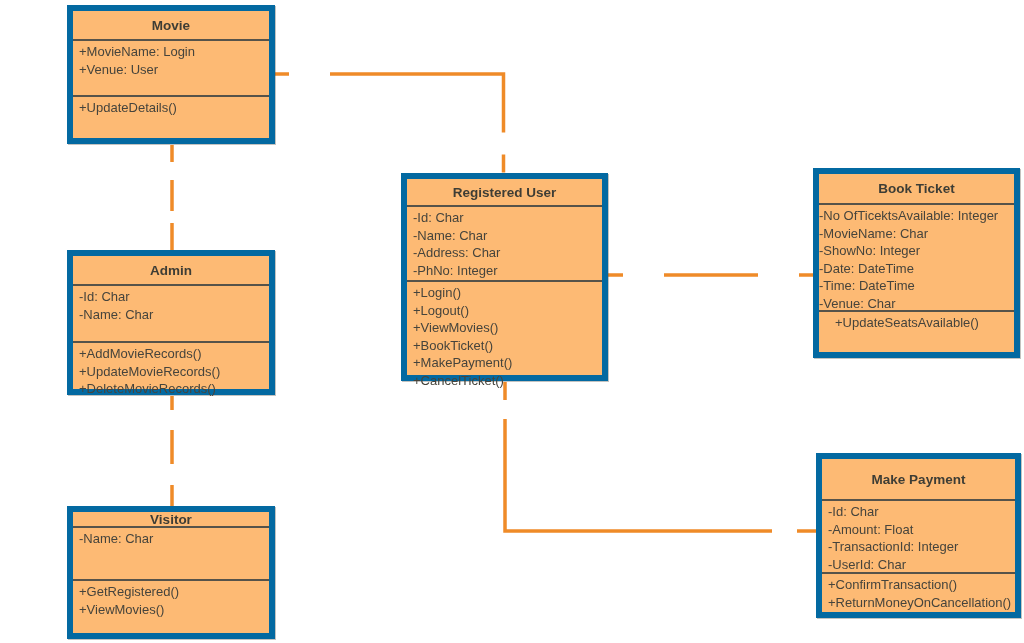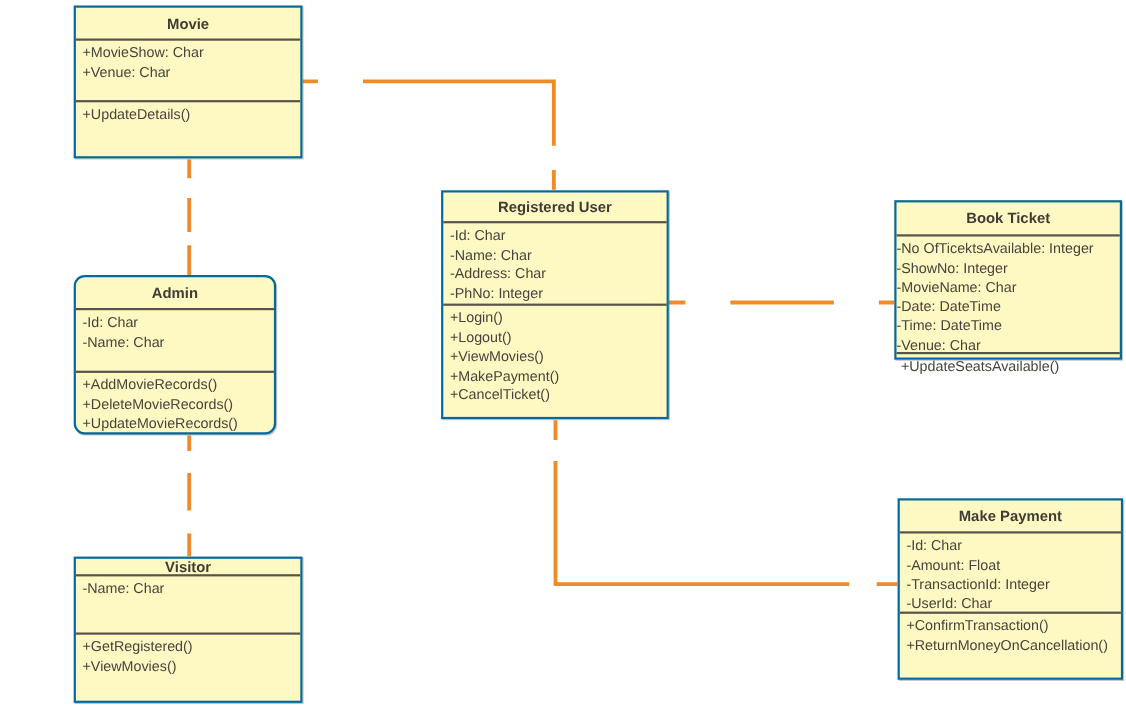--- a/index.html
+++ b/index.html
@@ -6,22 +6,22 @@
   #canvas{
     position:relative;
     width:1024px;height:643px;
     background:#ffffff;
     font-family:"Liberation Sans","DejaVu Sans",sans-serif;
     overflow:hidden;
   }
   .uml-class{
     position:absolute;
     box-sizing:border-box;
-    background:#fef9c3;
-    border:2px solid #0369a1;
+    background:#fdba74;
+    border:6px solid #0369a1;
     display:flex;
     flex-direction:column;
     box-shadow:1px 1px 0 rgba(86,83,74,0.35);
   }
   .uml-title{
     box-sizing:border-box;
     border-bottom:2px solid #56534a;
     font-weight:bold;
     font-size:13.5px;
     color:#3e3d35;
@@ -66,38 +66,38 @@
     <path d="M275 74 L503.5 74 L503.5 173" stroke-dasharray="14 41 232 22 18"></path>
     <path d="M172 145 L172 250" stroke-dasharray="17 18 31 12 28"></path>
     <path d="M172 396 L172 506" stroke-dasharray="14 20 34 21 21"></path>
     <path d="M608 275 L813 275" stroke-dasharray="15 41 94 41 15"></path>
     <path d="M505 382 L505 531 L816 531" stroke-dasharray="18 19 379 25 19"></path>
   </svg>
 
   <div class="uml-class" style="left:67px;top:5px;width:208px;height:139px;">
     <div class="uml-title" style="height:30px;">Movie</div>
     <div class="uml-attrs" style="height:56px;">
-      <span class="uml-line">+MovieShow: Char</span>
-      <span class="uml-line">+Venue: Char</span>
+      <span class="uml-line">+MovieName: Login</span>
+      <span class="uml-line">+Venue: User</span>
     </div>
     <div class="uml-methods">
       <span class="uml-line">+UpdateDetails()</span>
     </div>
   </div>
 
-  <div class="uml-class" style="left:67px;top:250px;width:184px;height:145px;border-radius:10px;">
+  <div class="uml-class" style="left:67px;top:250px;width:208px;height:145px;">
     <div class="uml-title" style="height:30px;">Admin</div>
     <div class="uml-attrs" style="height:57px;">
       <span class="uml-line">-Id: Char</span>
       <span class="uml-line">-Name: Char</span>
     </div>
     <div class="uml-methods">
       <span class="uml-line">+AddMovieRecords()</span>
+      <span class="uml-line">+UpdateMovieRecords()</span>
       <span class="uml-line">+DeleteMovieRecords()</span>
-      <span class="uml-line">+UpdateMovieRecords()</span>
     </div>
   </div>
 
   <div class="uml-class" style="left:67px;top:506px;width:208px;height:133px;">
     <div class="uml-title" style="height:16px;">Visitor</div>
     <div class="uml-attrs" style="height:53px;">
       <span class="uml-line">-Name: Char</span>
     </div>
     <div class="uml-methods">
       <span class="uml-line">+GetRegistered()</span>
@@ -110,42 +110,43 @@
     <div class="uml-attrs" style="height:75px;">
       <span class="uml-line">-Id: Char</span>
       <span class="uml-line">-Name: Char</span>
       <span class="uml-line">-Address: Char</span>
       <span class="uml-line">-PhNo: Integer</span>
     </div>
     <div class="uml-methods">
       <span class="uml-line">+Login()</span>
       <span class="uml-line">+Logout()</span>
       <span class="uml-line">+ViewMovies()</span>
+      <span class="uml-line">+BookTicket()</span>
       <span class="uml-line">+MakePayment()</span>
       <span class="uml-line">+CancelTicket()</span>
     </div>
   </div>
 
-  <div class="uml-class" style="left:813px;top:182px;width:207px;height:145px;">
+  <div class="uml-class" style="left:813px;top:168px;width:207px;height:190px;">
     <div class="uml-title" style="height:31px;">Book Ticket</div>
     <div class="uml-attrs" style="height:107px;padding-left:0;">
       <span class="uml-line">-No OfTicektsAvailable: Integer</span>
+      <span class="uml-line">-MovieName: Char</span>
       <span class="uml-line">-ShowNo: Integer</span>
-      <span class="uml-line">-MovieName: Char</span>
       <span class="uml-line">-Date: DateTime</span>
       <span class="uml-line">-Time: DateTime</span>
       <span class="uml-line">-Venue: Char</span>
     </div>
-    <div class="uml-methods" style="padding-left:4px;">
+    <div class="uml-methods" style="padding-left:16px;">
       <span class="uml-line">+UpdateSeatsAvailable()</span>
     </div>
   </div>
 
   <div class="uml-class" style="left:816px;top:453px;width:205px;height:165px;">
-    <div class="uml-title" style="height:30px;">Make Payment</div>
+    <div class="uml-title" style="height:42px;">Make Payment</div>
     <div class="uml-attrs" style="height:73px;">
       <span class="uml-line">-Id: Char</span>
       <span class="uml-line">-Amount: Float</span>
       <span class="uml-line">-TransactionId: Integer</span>
       <span class="uml-line">-UserId: Char</span>
     </div>
     <div class="uml-methods">
       <span class="uml-line">+ConfirmTransaction()</span>
       <span class="uml-line">+ReturnMoneyOnCancellation()</span>
     </div>

